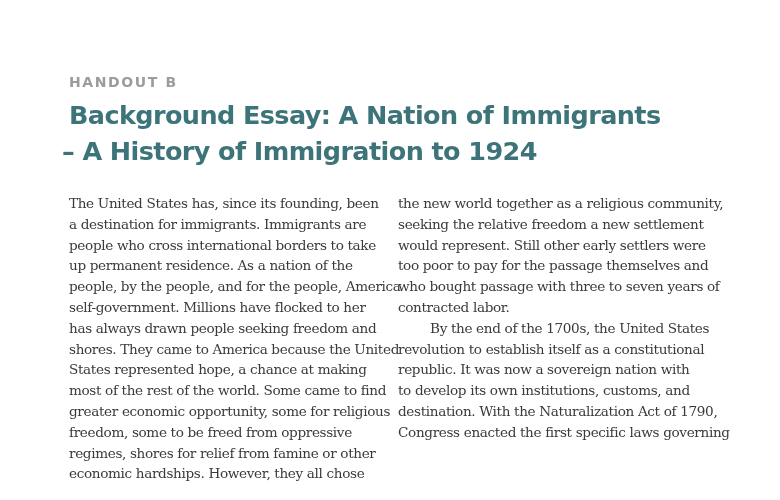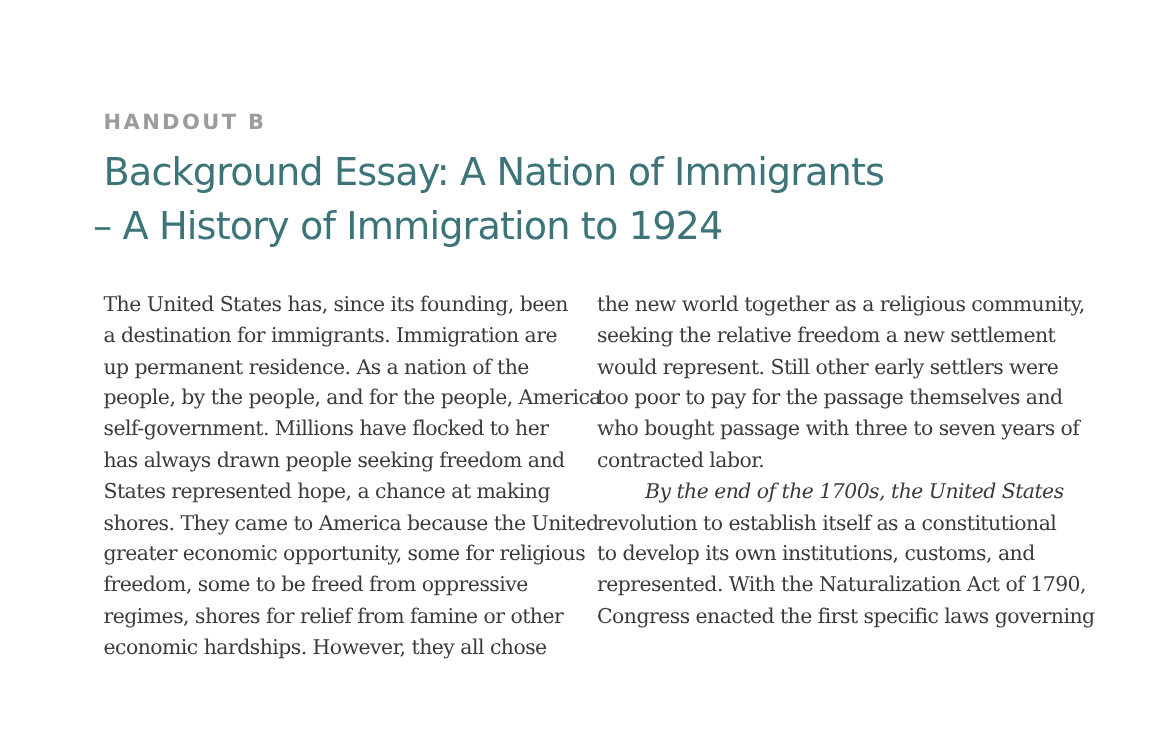--- a/index.html
+++ b/index.html
@@ -11,69 +11,72 @@
     .page { position: absolute; left: 0; top: 0; width: 780px; height: 500px; }
     .handout-label {
       position: absolute; left: 69px; top: 74px;
       font-family: "DejaVu Sans", sans-serif;
       font-weight: bold; font-size: 14px; letter-spacing: 1.6px;
       color: #9c9c9c;
     }
     .title {
       position: absolute; left: 62px; top: 97px; width: 680px;
       font-family: "DejaVu Sans", sans-serif;
-      font-weight: normal; font-size: 25.5px; line-height: 36px;
+      font-weight: bold; font-size: 25.5px; line-height: 36px;
       color: #3d7479; letter-spacing: -0.6px;
     }
     .title .line1 { display: block; padding-left: 7px; }
     .title .line2 { display: block; }
     .col {
       position: absolute; top: 193px;
       font-family: "DejaVu Serif", serif;
       font-size: 13.6px; line-height: 20.8px;
       color: #3a3a3a;
       white-space: nowrap;
       letter-spacing: -0.35px;
     }
     .col-left { left: 69px; }
     .col-right { left: 398px; }
     .col .ln { display: block; }
-    .col .indent { padding-left: 32px; font-style: italic; }
+    .col .indent { padding-left: 32px; }
   </style>
 </head>
 <body>
 
 <div class="page">
   <div class="handout-label">HANDOUT B</div>
   <div class="title">
     <span class="line1">Background Essay: A Nation of Immigrants</span>
     <span class="line2">– A History of Immigration to 1924</span>
   </div>
 
   <div class="col col-left">
     <span class="ln">The United States has, since its founding, been</span>
-    <span class="ln">a destination for immigrants. Immigration are</span>
+    <span class="ln">a destination for immigrants. Immigrants are</span>
+    <span class="ln">people who cross international borders to take</span>
     <span class="ln">up permanent residence. As a nation of the</span>
     <span class="ln">people, by the people, and for the people, America</span>
     <span class="ln">self-government. Millions have flocked to her</span>
     <span class="ln">has always drawn people seeking freedom and</span>
+    <span class="ln">shores. They came to America because the United</span>
     <span class="ln">States represented hope, a chance at making</span>
-    <span class="ln">shores. They came to America because the United</span>
+    <span class="ln">most of the rest of the world. Some came to find</span>
     <span class="ln">greater economic opportunity, some for religious</span>
     <span class="ln">freedom, some to be freed from oppressive</span>
     <span class="ln">regimes, shores for relief from famine or other</span>
     <span class="ln">economic hardships. However, they all chose</span>
   </div>
 
   <div class="col col-right">
     <span class="ln">the new world together as a religious community,</span>
     <span class="ln">seeking the relative freedom a new settlement</span>
     <span class="ln">would represent. Still other early settlers were</span>
     <span class="ln">too poor to pay for the passage themselves and</span>
     <span class="ln">who bought passage with three to seven years of</span>
     <span class="ln">contracted labor.</span>
     <span class="ln indent">By the end of the 1700s, the United States</span>
     <span class="ln">revolution to establish itself as a constitutional</span>
+    <span class="ln">republic. It was now a sovereign nation with</span>
     <span class="ln">to develop its own institutions, customs, and</span>
-    <span class="ln">represented. With the Naturalization Act of 1790,</span>
+    <span class="ln">destination. With the Naturalization Act of 1790,</span>
     <span class="ln">Congress enacted the first specific laws governing</span>
   </div>
 </div>
 
 </body></html>

